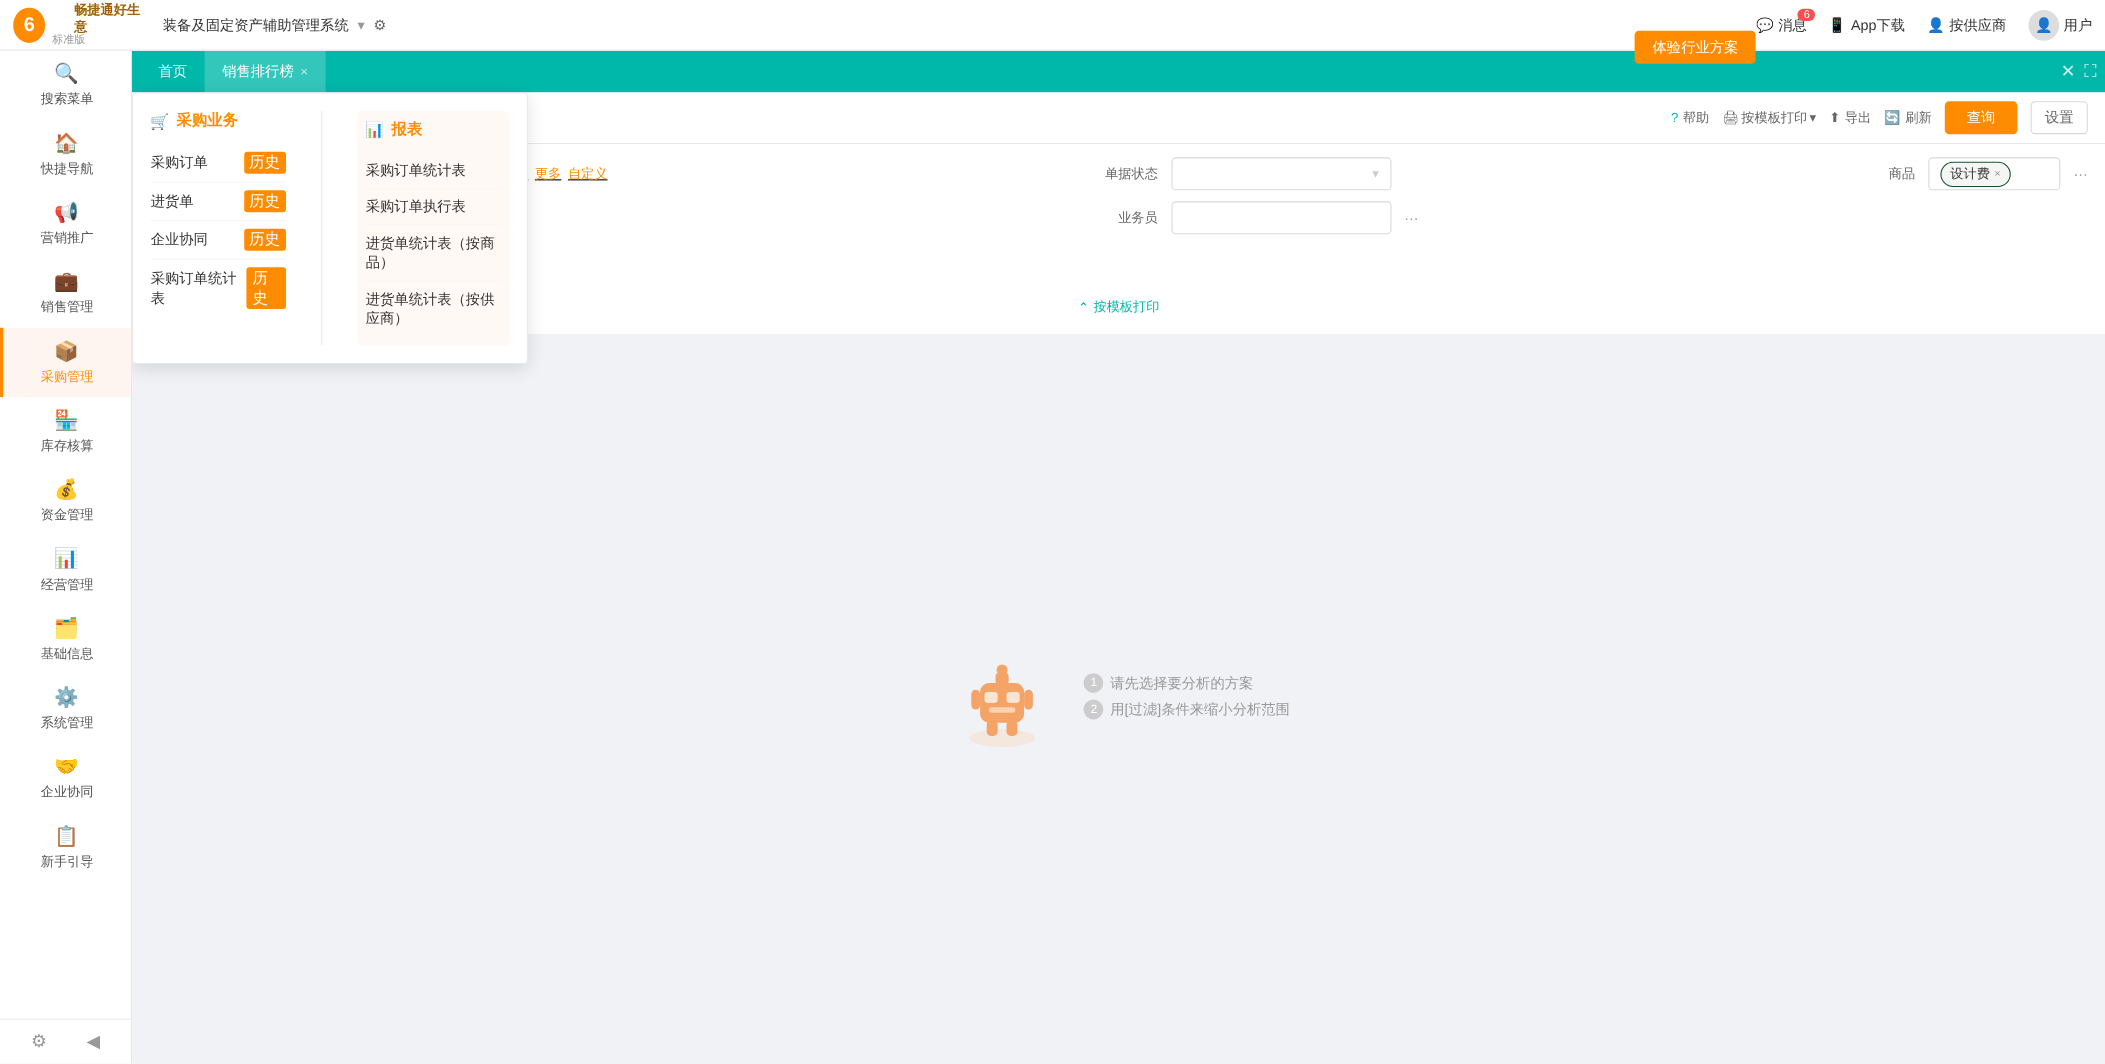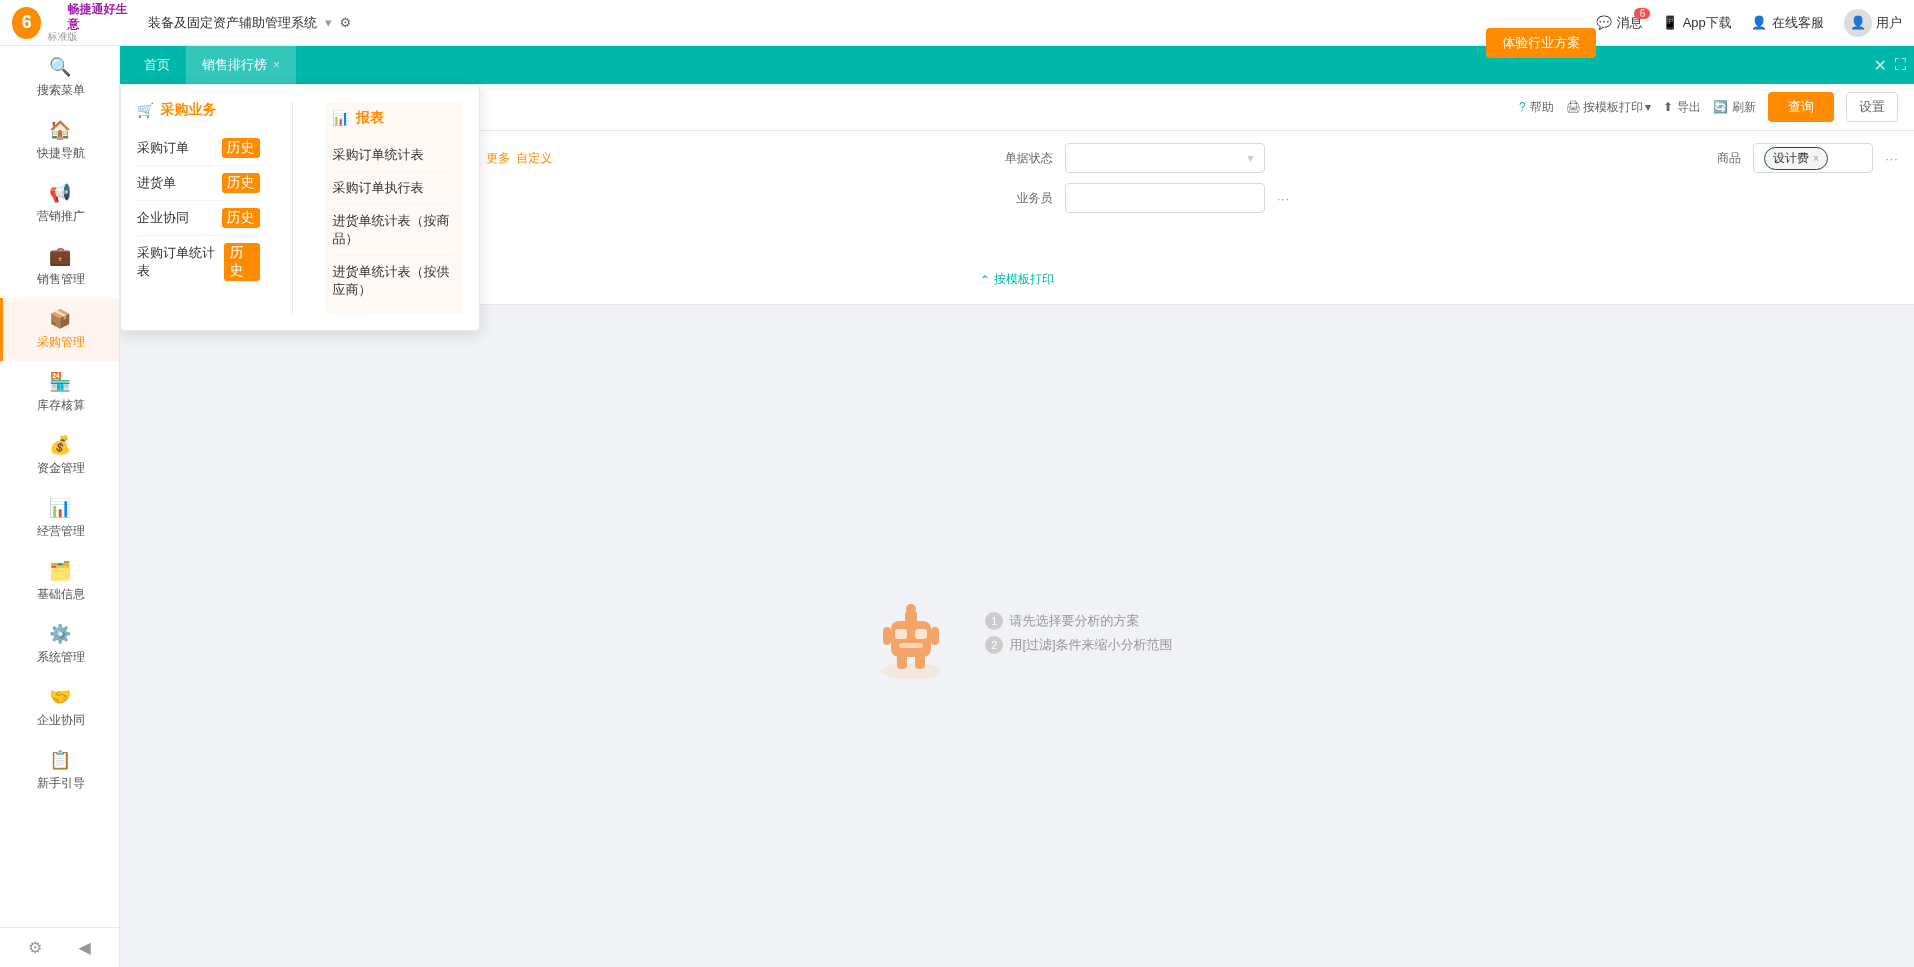--- a/index.html
+++ b/index.html
@@ -32,21 +32,21 @@
       justify-content: center;
       color: white;
       font-size: 18px;
       font-weight: bold;
     }
     .logo-text {
       display: flex;
       flex-direction: column;
       line-height: 1.2;
     }
-    .logo-text .main { font-size: 12px; color: #a21caf; font-weight: bold; margin-left: 20px; }
+    .logo-text .main { font-size: 12px; color: #a16207; font-weight: bold; margin-left: 20px; }
     .logo-text .sub { font-size: 10px; color: #999; }
     .header-system-name {
       flex: 1;
       display: flex;
       align-items: center;
       gap: 8px;
       color: #333;
       font-size: 13px;
       padding-left: 16px;
     }
@@ -255,20 +255,21 @@
       height: 30px;
     }
     .filter-date-range {
       display: flex;
       align-items: center;
       gap: 4px;
     }
     .quick-dates {
       display: flex;
       gap: 6px;
+      text-decoration: underline;
     }
     .quick-date-btn {
       color: #ff8c00;
       font-size: 12px;
       cursor: pointer;
       text-decoration: none;
       background: none;
       border: none;
     }
     .filter-select {
@@ -427,21 +428,21 @@
       <span>💬</span>
       <span>消息</span>
       <span class="badge">6</span>
     </div>
     <div class="header-right-item">
       <span>📱</span>
       <span>App下载</span>
     </div>
     <div class="header-right-item">
       <span>👤</span>
-      <span>在线客服</span>
+      <span>按供应商</span>
     </div>
     <div class="header-right-item">
       <div class="user-avatar">
         <span>👤</span>
       </div>
       <span>用户</span>
     </div>
   </div>
 </div>
 

